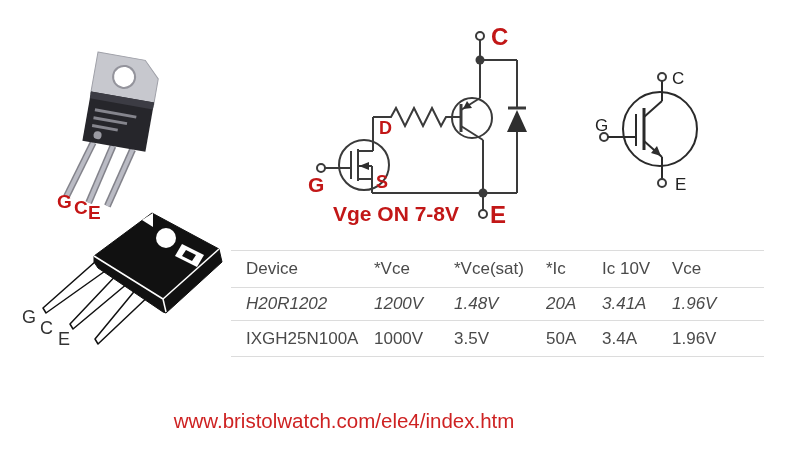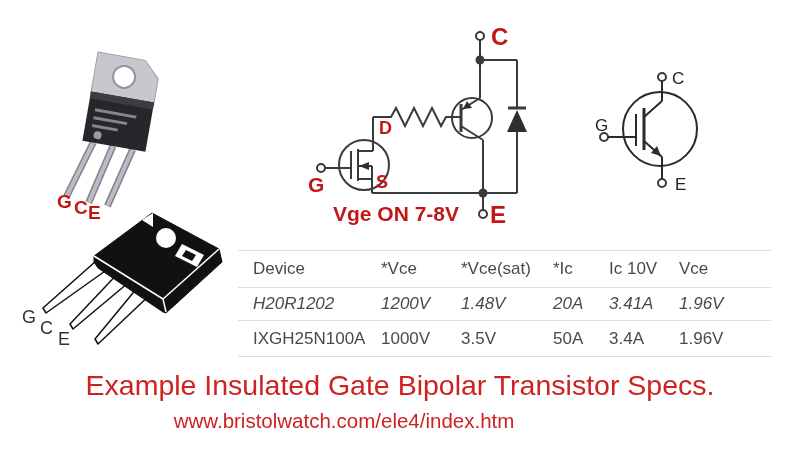--- a/index.html
+++ b/index.html
@@ -1,21 +1,21 @@
 <!DOCTYPE html>
 <html><head>
 <meta charset="utf-8">
 <style>
   html,body{margin:0;padding:0;background:#ffffff;}
   .page{position:relative;width:800px;height:454px;background:#fff;overflow:hidden;
         font-family:"Liberation Sans",sans-serif;}
   .art{position:absolute;left:0;top:0;}
 
   
-  .spec-table{position:absolute;left:238px;top:250px;width:533px;border-collapse:collapse;
+  .spec-table{position:absolute;left:231px;top:250px;width:533px;border-collapse:collapse;
               table-layout:fixed;font-size:17px;color:#4a4a4a;border-top:1px solid #dcdcdc;}
   .spec-table th,.spec-table td{font-weight:400;text-align:left;padding:0;
               border-bottom:1px solid #dcdcdc;white-space:nowrap;overflow:hidden;}
   .spec-table th:first-child,.spec-table td:first-child{padding-left:15px;}
   .spec-table thead tr{height:37px;}
   .spec-table tbody tr.r1{height:33px;font-style:italic;}
   .spec-table tbody tr.r2{height:36px;}
 
   
   .title{position:absolute;top:369px;left:0;width:800px;text-align:center;
@@ -209,15 +209,14 @@
         <td>IXGH25N100A</td>
         <td>1000V</td>
         <td>3.5V</td>
         <td>50A</td>
         <td>3.4A</td>
         <td>1.96V</td>
       </tr>
     </tbody>
   </table>
 
-  <div class="title">Example Insulated Gate Bipolar Transistor Specs.</div>
   <div class="url">www.bristolwatch.com/ele4/index.htm</div>
 </div>
 
 </body></html>

